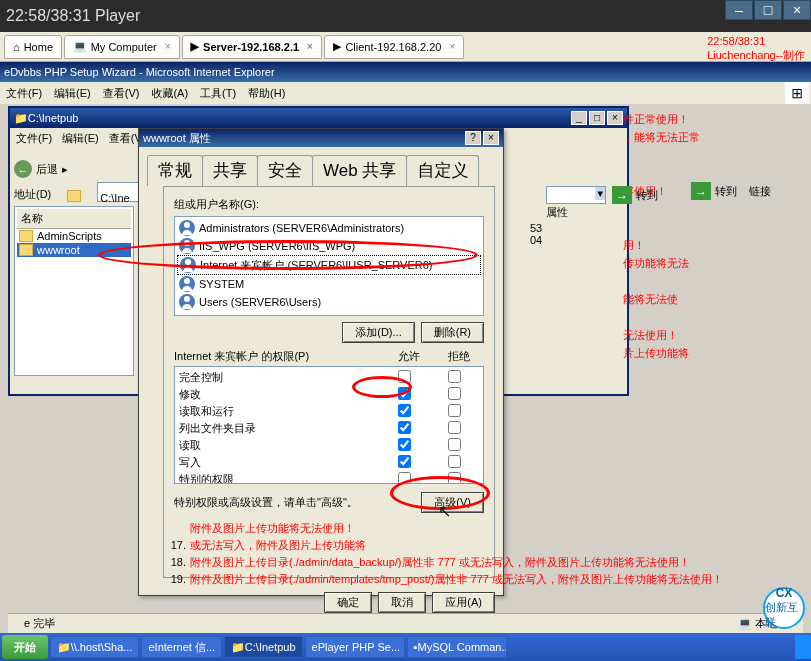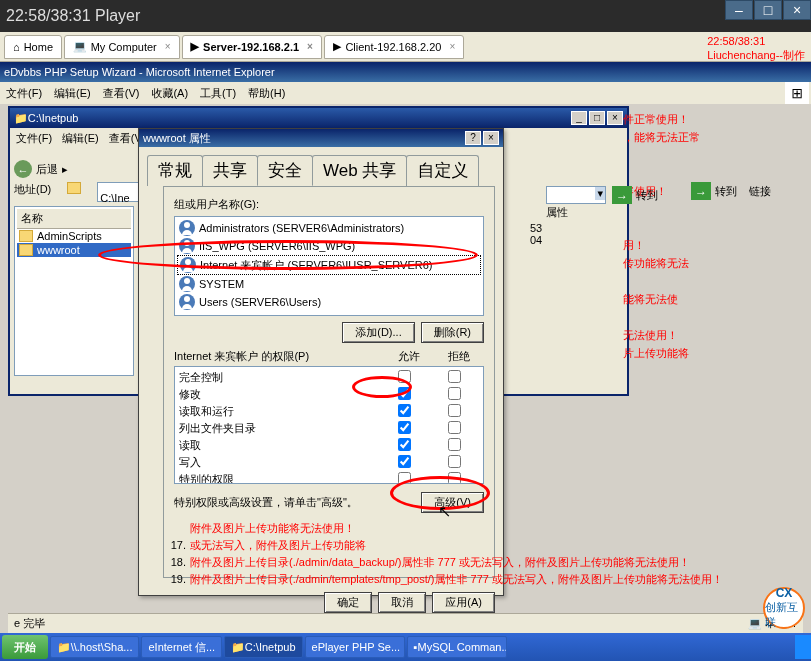--- a/index.html
+++ b/index.html
@@ -48,36 +48,36 @@
 .perm-row .cb{width:50px;text-align:center}
 .perm-row input{width:13px;height:13px}
 .special-row{display:flex;align-items:center;justify-content:space-between;margin-top:8px;font-size:11px}
 .prop-footer{display:flex;justify-content:flex-end;gap:6px;padding:6px 8px}
 .taskbar{position:absolute;bottom:0;left:0;right:0;height:28px;background:linear-gradient(#3168d5,#2254b3);display:flex;align-items:center;padding:0 2px;gap:2px}
 .start-btn{height:24px;background:linear-gradient(#6fc36f,#3a9a3a);color:#fff;padding:0 12px;display:flex;align-items:center;font-weight:bold;border-radius:3px;font-size:12px}
 .task-item{height:22px;background:#3a6fd8;color:#fff;padding:0 6px;display:flex;align-items:center;font-size:11px;border:1px solid #2a5cb8;border-radius:2px;max-width:100px;overflow:hidden;white-space:nowrap}
 .task-item.active{background:#1e4a9e}
 .tray{position:absolute;right:0;height:24px;background:#1a8aff;padding:0 8px;display:flex;align-items:center}
 .red-ellipse{position:absolute;border:3px solid red;border-radius:50%;pointer-events:none;z-index:100}
-.status-bar{position:absolute;left:8px;bottom:28px;right:8px;height:20px;background:#ece9d8;border-top:1px solid #aca899;display:flex;align-items:center;padding:0 6px;font-size:11px;justify-content:space-between}
+.status-bar{position:absolute;left:8px;bottom:28px;right:8px;height:20px;background:#ece9d8;border-top:1px solid #aca899;display:flex;align-items:center;padding:0 16px;font-size:11px;justify-content:space-between}
 .right-col{position:absolute;right:8px;top:110px;width:180px;color:red;font-size:11px;line-height:18px}
-.addr-row{position:absolute;left:14px;top:182px;display:flex;align-items:flex-start;gap:16px;font-size:11px}
+.addr-row{position:absolute;left:14px;top:182px;display:flex;align-items:flex-end;gap:16px;font-size:11px}
 .addr-input{width:30px;height:18px;background:#fff;border:1px solid #7f9db9}
 .nav-row{position:absolute;left:14px;top:160px;display:flex;align-items:center;gap:4px;font-size:11px}
 .tree-area{position:absolute;left:14px;top:206px;width:120px;height:170px;background:#fff;border:1px solid #7f9db9;padding:2px;font-size:11px}
 .tree-head{background:#ece9d8;border-bottom:1px solid #aca899;padding:2px 4px}
 .tree-item{padding:1px 2px;display:flex;align-items:center;gap:4px}
 .tree-item.sel{background:#316ac5;color:#fff}
 .folder-icon{width:14px;height:12px;background:#f8d775;border:1px solid #d4a939;display:inline-block}
 .right-addr{position:absolute;right:40px;top:182px;display:flex;align-items:center;gap:4px}
 .go-btn{width:20px;height:18px;background:#3a9a3a;color:#fff;text-align:center;line-height:18px;font-size:12px}
 .cursor-arrow{position:absolute;left:438px;top:502px;font-size:16px;color:#000;z-index:200}
 .back-list{position:absolute;left:160px;top:520px;right:12px;color:red;font-size:12px;line-height:17px}
 .back-list .num{color:#000;display:inline-block;width:26px;text-align:right;margin-right:4px}
-.logo-cx{position:absolute;right:6px;bottom:32px;width:42px;height:42px;border:2px solid #f97316;border-radius:50%;background:#fff;display:flex;align-items:center;justify-content:center;flex-direction:column;font-size:7px;color:#0a5fa3;z-index:50}
+.logo-cx{position:absolute;right:6px;bottom:32px;width:42px;height:42px;border:2px solid #0ea5e9;border-radius:50%;background:#fff;display:flex;align-items:center;justify-content:center;flex-direction:column;font-size:7px;color:#0a5fa3;z-index:50}
 .inner-menu{height:20px;display:flex;align-items:center;padding:0 6px;gap:10px;font-size:11px;background:#ece9d8}
 </style>
 </head>
 <body>
 
 <div class="vm-top">
   <span class="vm-title">22:58/38:31 Player</span>
   <div class="vm-ctrl">
     <div>–</div>
     <div>□</div>

